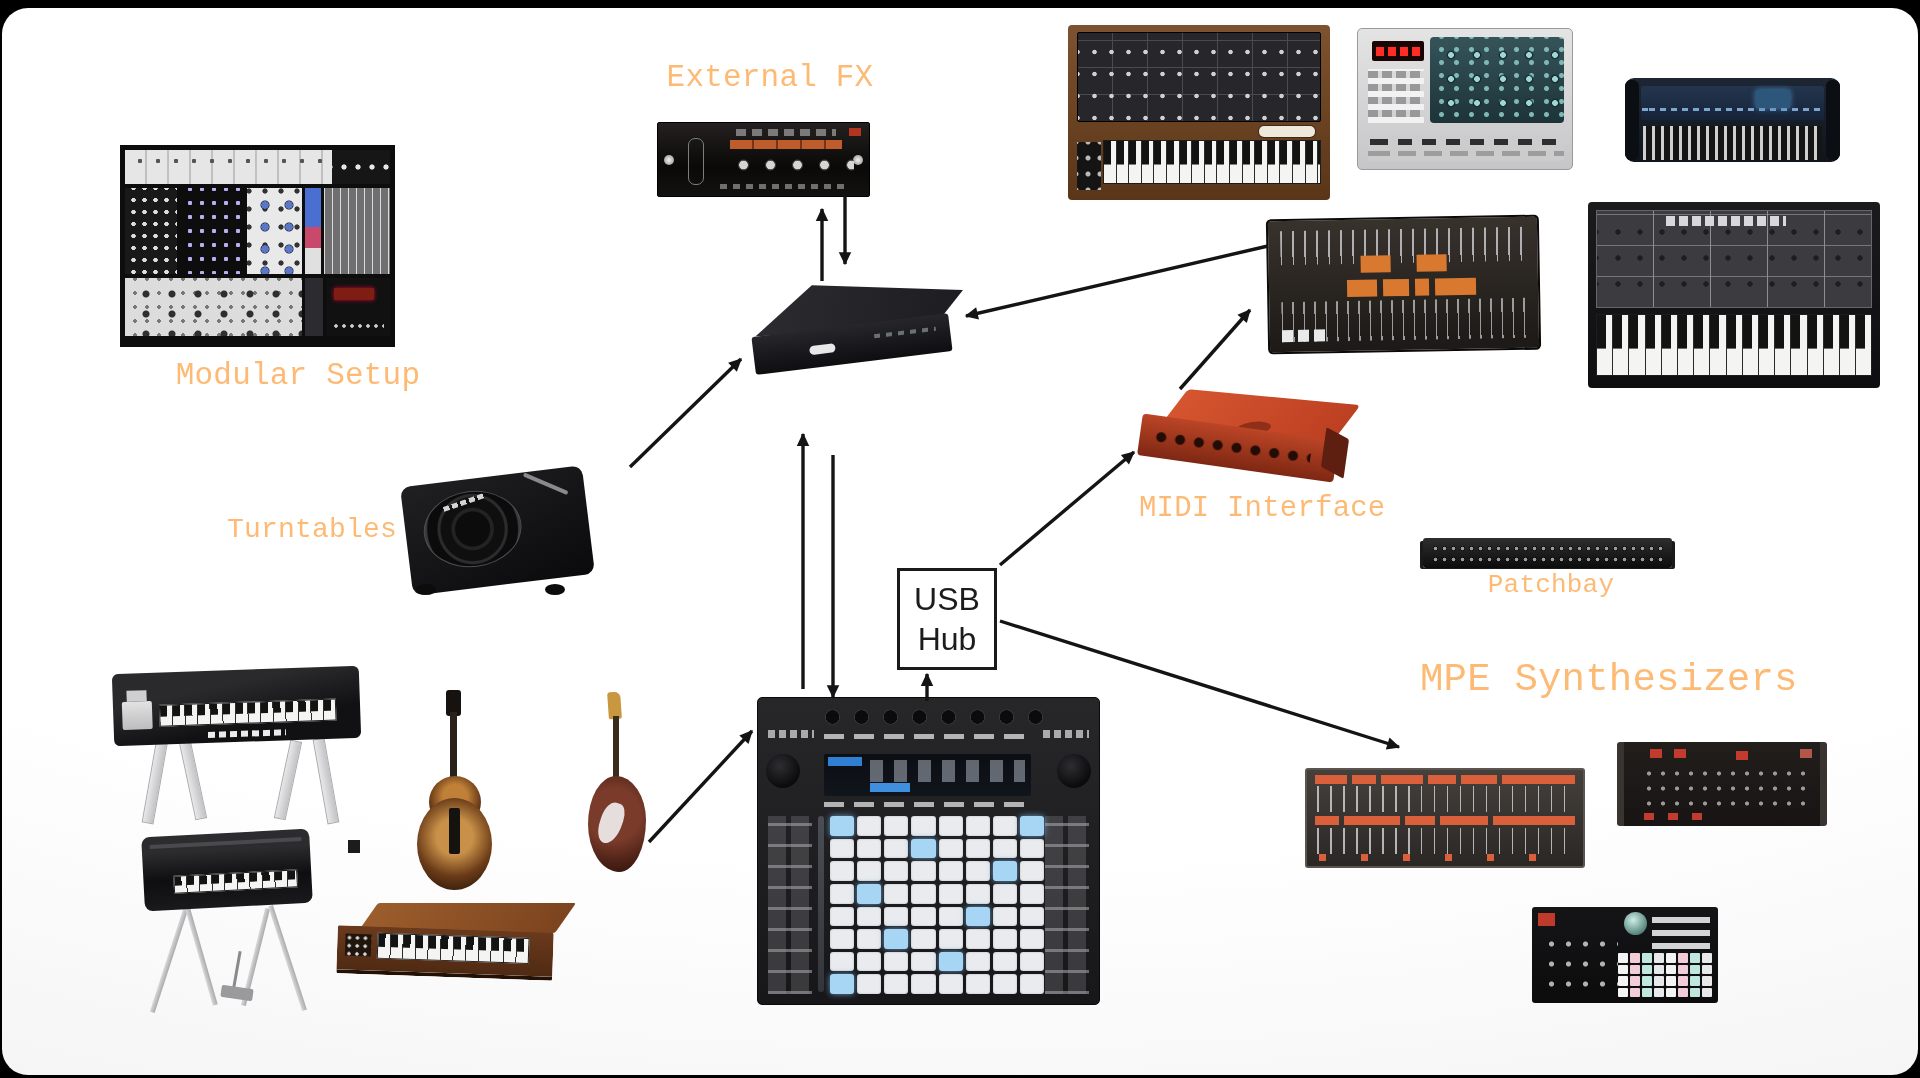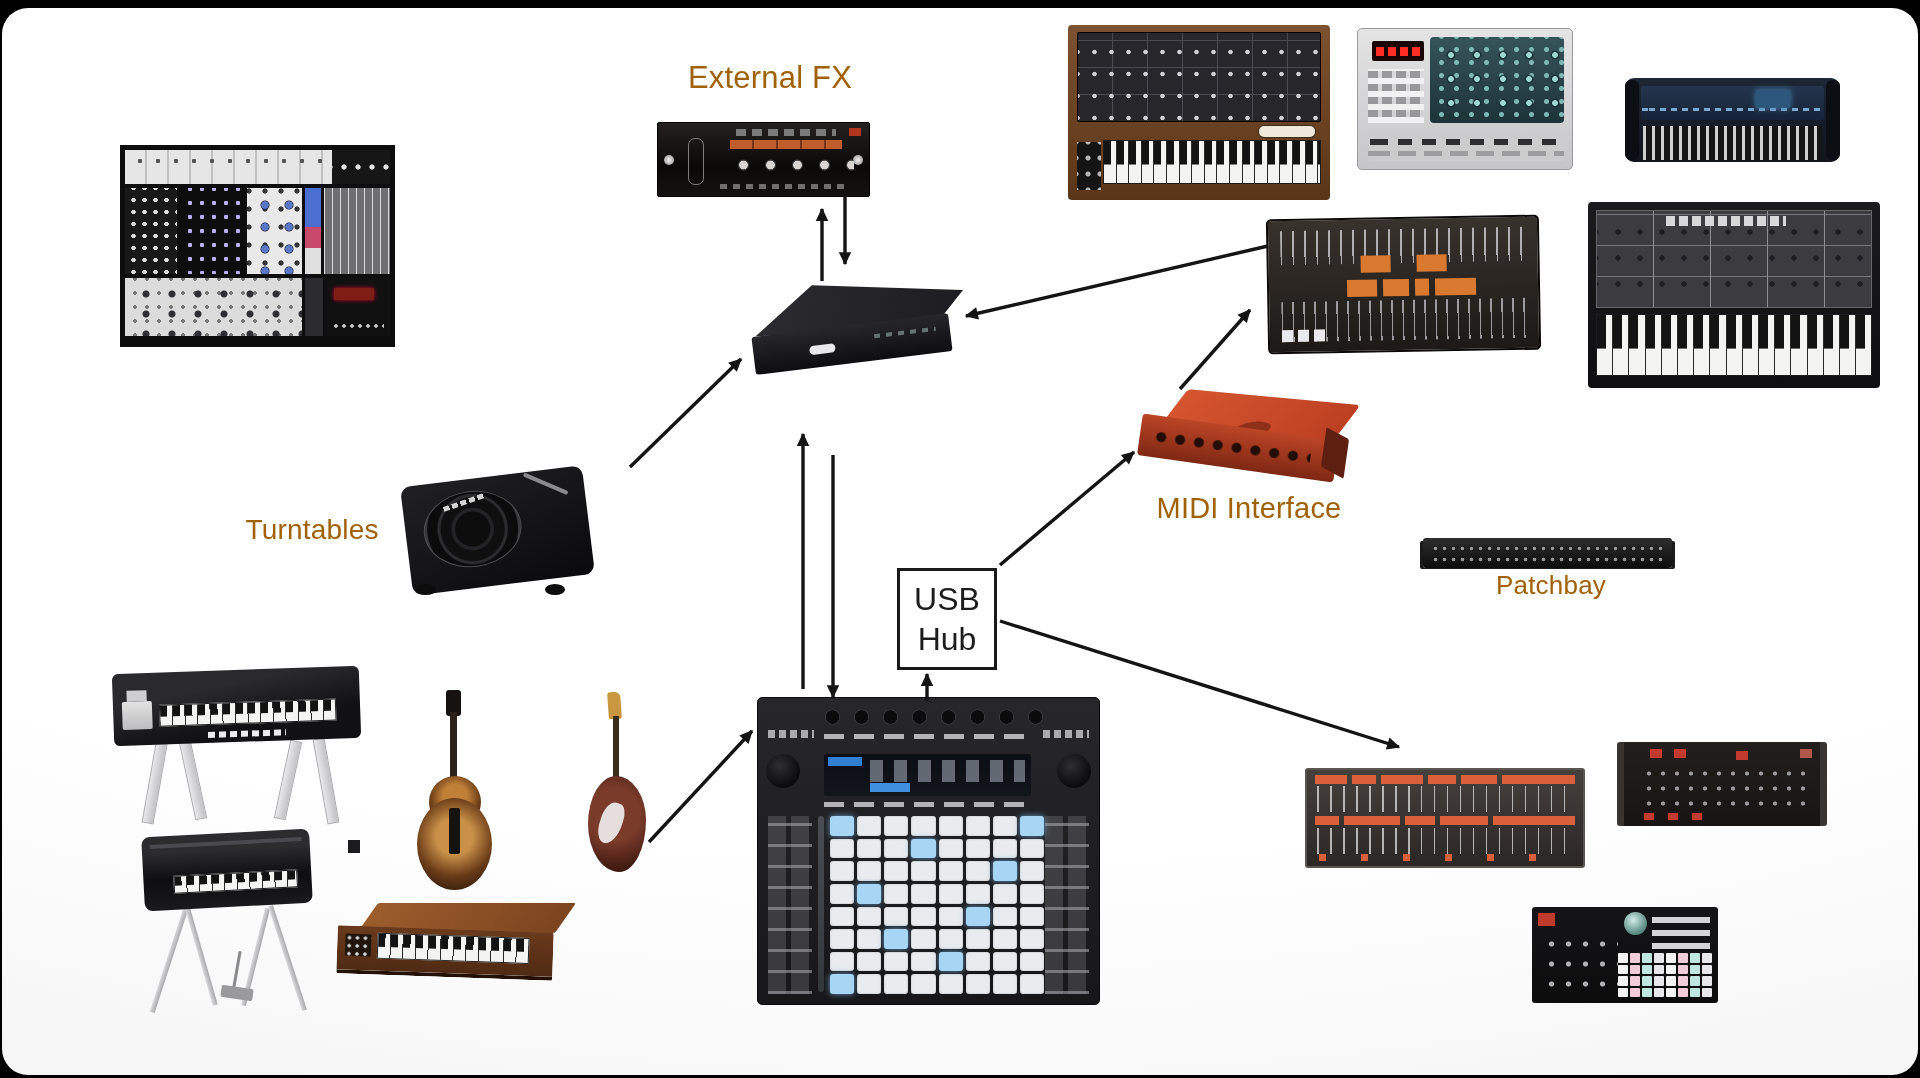--- a/index.html
+++ b/index.html
@@ -1,21 +1,21 @@
 <!DOCTYPE html>
 <html style="--pad-on: #a6d6f4; --pad-off: #e9ebee;"><head>
 <meta charset="utf-8">
 <style>
   html,body{margin:0;padding:0;background:#000;}
   #stage{position:relative;width:1920px;height:1078px;background:#000;overflow:hidden;
          font-family:"Liberation Sans",sans-serif;}
   #surface{position:absolute;left:2px;right:2px;top:8px;bottom:3px;border-radius:26px;
            background:radial-gradient(120% 110% at 50% 0%,#ffffff 72%,#f5f5f6 100%);}
   
-  .lbl{position:absolute;z-index:6;color:#a16207;text-align:center;white-space:nowrap;letter-spacing:.2px;}
+  .lbl{position:absolute;z-index:6;color:#fdba74;text-align:center;white-space:nowrap;letter-spacing:.2px;font-family:Liberation Mono, monospace;}
   .lbl-external-fx{left:660px;top:60px;width:220px;font-size:31px;}
   .lbl-modular{left:148px;top:358px;width:300px;font-size:31px;}
   .lbl-turntables{left:207px;top:514px;width:210px;font-size:28px;}
   .lbl-keyboards{left:106px;top:597px;width:420px;font-size:40px;text-align:left;}
   .lbl-adat{left:711px;top:388px;width:290px;font-size:31px;}
   .lbl-midi-if{left:1139px;top:492px;width:220px;font-size:29px;}
   .lbl-midi-synths{left:1441px;top:416px;width:360px;font-size:39px;}
   .lbl-patchbay{left:1441px;top:570px;width:220px;font-size:26px;}
   .lbl-mpe{left:1420px;top:658px;width:350px;font-size:39px;}
   .usbhub{position:absolute;left:897px;top:568px;width:100px;height:102px;background:#fff;
@@ -647,21 +647,23 @@
       <line x1="1180" y1="389" x2="1250" y2="310" stroke="#141414" stroke-width="3.4" marker-end="url(#ah)"></line>
       <line x1="803" y1="689" x2="803" y2="434" stroke="#141414" stroke-width="3.4" marker-end="url(#ah)"></line>
       <line x1="833" y1="455" x2="833" y2="697" stroke="#141414" stroke-width="3.4" marker-end="url(#ah)"></line>
       <line x1="927" y1="701" x2="927" y2="674" stroke="#141414" stroke-width="3.4" marker-end="url(#ah)"></line>
       <line x1="1000" y1="565" x2="1134" y2="452" stroke="#141414" stroke-width="3.4" marker-end="url(#ah)"></line>
       <line x1="1000" y1="621" x2="1399" y2="747" stroke="#141414" stroke-width="3.4" marker-end="url(#ah)"></line>
       <line x1="649" y1="842" x2="752" y2="731" stroke="#141414" stroke-width="3.4" marker-end="url(#ah)"></line>
     </svg>
 
   <div class="lbl lbl-external-fx">External FX</div>
+  <div class="lbl lbl-modular">Modular Setup</div>
   <div class="lbl lbl-turntables">Turntables</div>
   <div class="lbl lbl-midi-if">MIDI Interface</div>
   <div class="lbl lbl-patchbay">Patchbay</div>
+  <div class="lbl lbl-mpe">MPE Synthesizers</div>
 
   <div class="usbhub">
     <span>USB</span>
     <span>Hub</span>
   </div>
 </div>
 
 </body></html>

